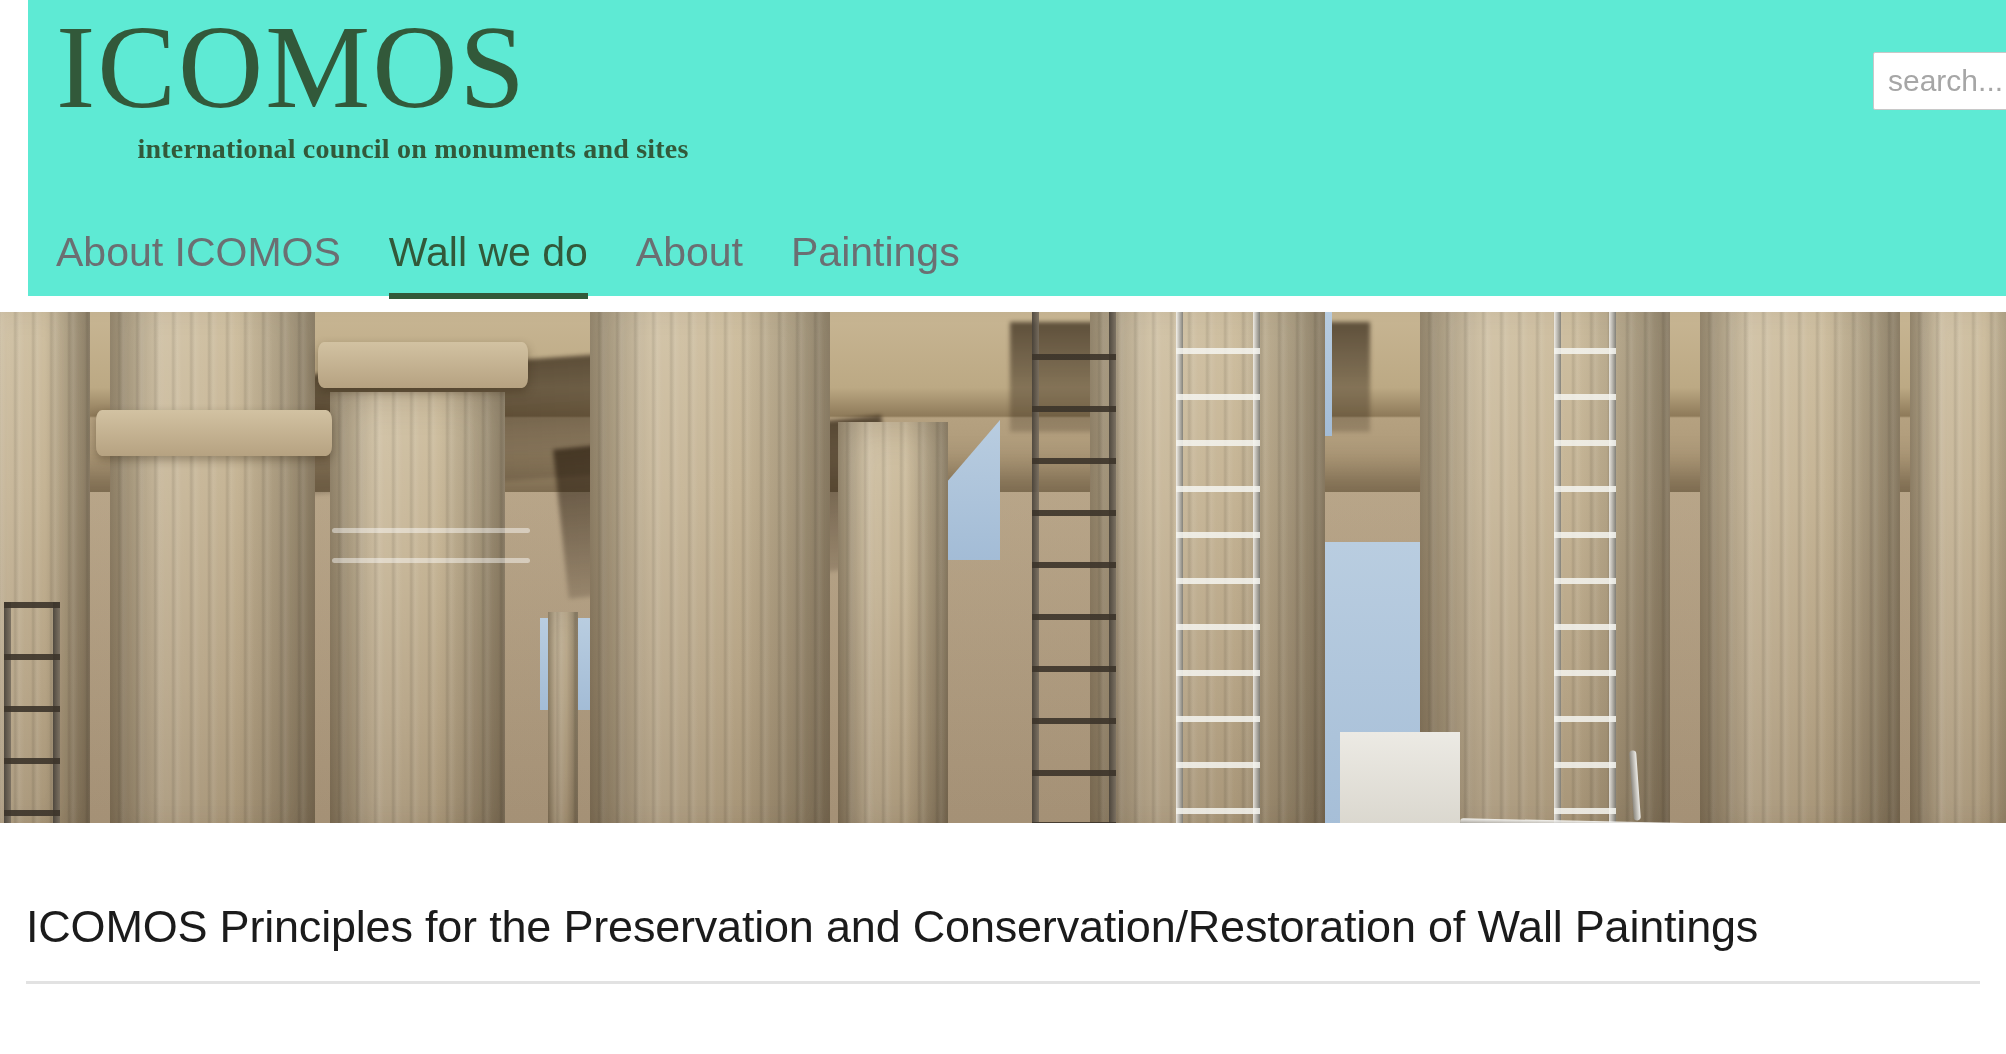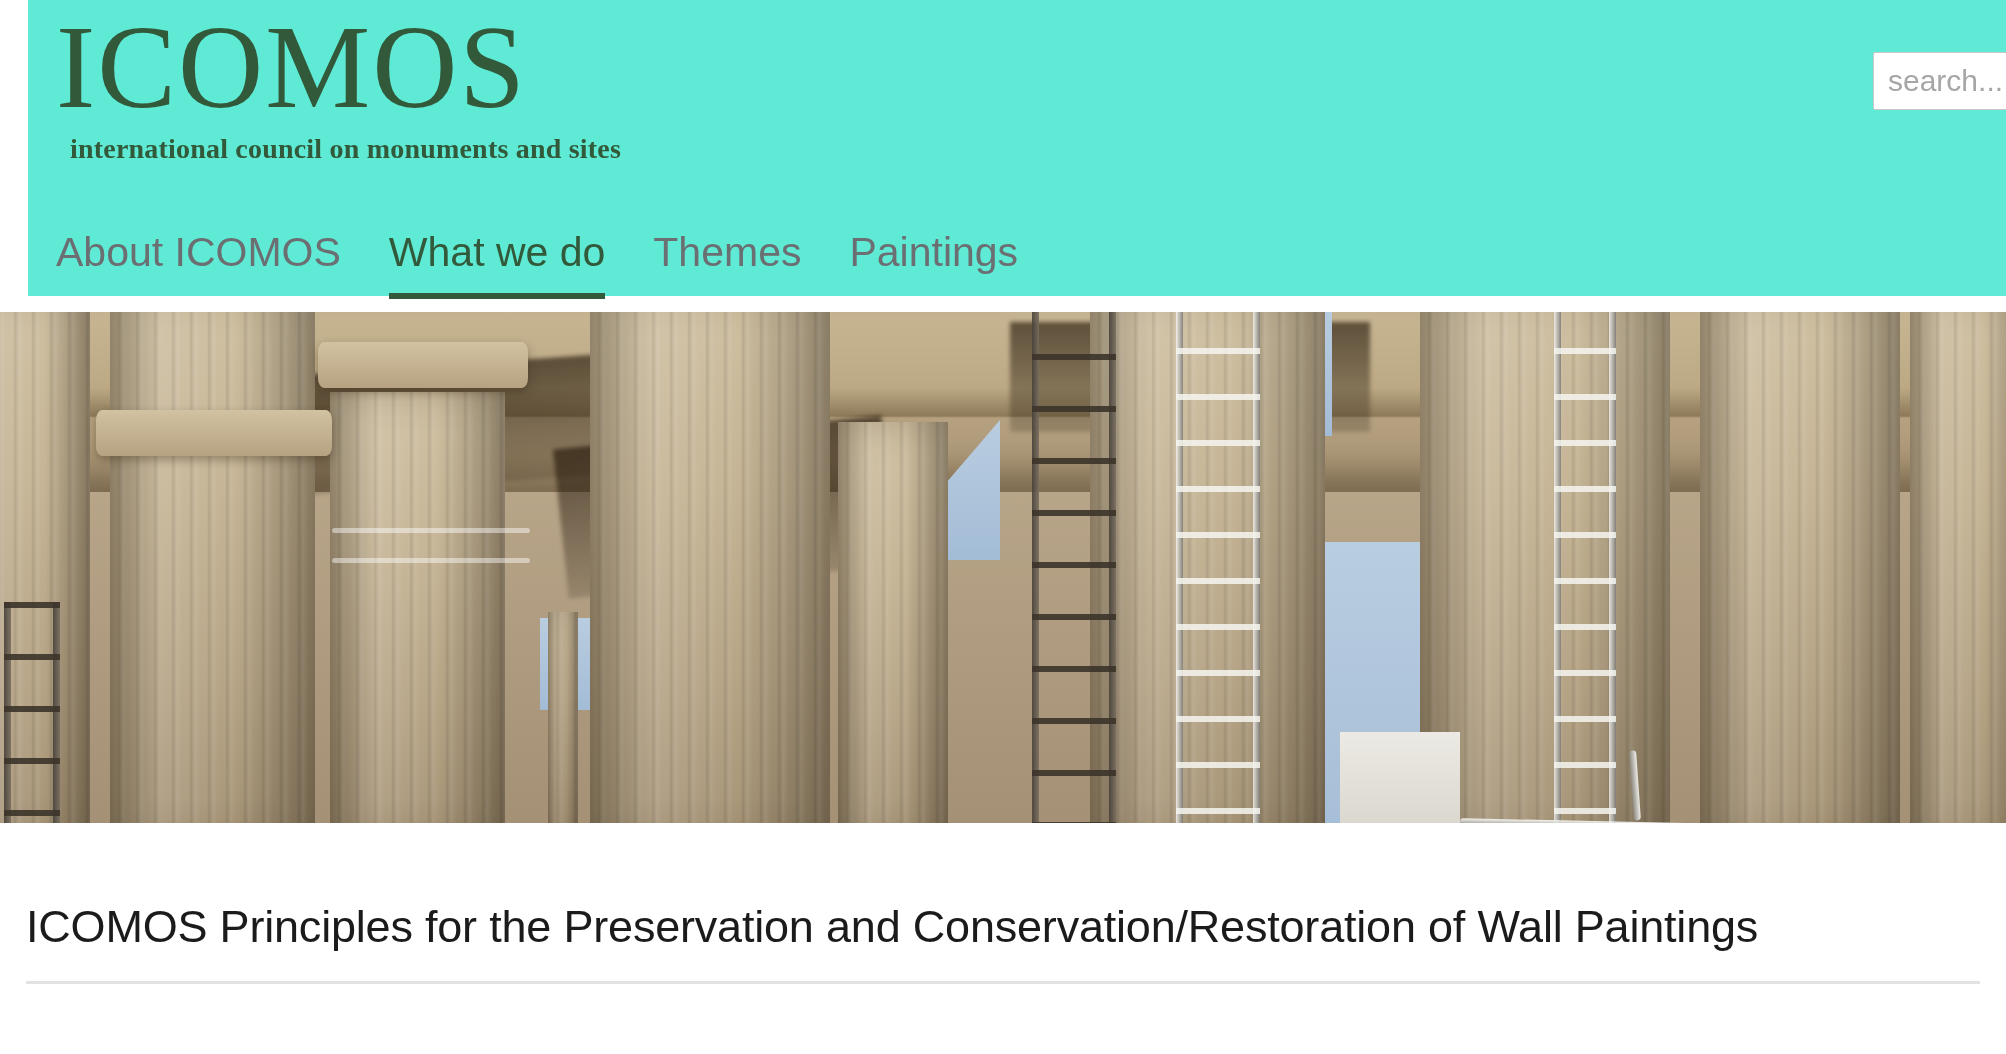--- a/index.html
+++ b/index.html
@@ -48,20 +48,21 @@
   .brand-tagline {
     font-family: "Liberation Serif", "DejaVu Serif", serif;
     font-size: 28px;
     line-height: 1.1;
     color: #32593a;
     font-weight: 700;
     margin-top: 6px;
     margin-left: 14px;
     letter-spacing: 0.2px;
     white-space: nowrap;
+    text-align: center;
   }
 
   
   .search-wrap {
     position: absolute;
     top: 52px;
     left: 1845px;
     width: 230px;
     height: 58px;
   }
@@ -271,22 +272,22 @@
       <div class="brand-wordmark">ICOMOS</div>
       <div class="brand-tagline">international council on monuments and sites</div>
     </div>
 
     <div class="search-wrap">
       <input class="search-input" type="text" placeholder="search..." style="">
     </div>
 
     <nav class="main-nav">
       <a class="nav-item" href="#">About ICOMOS</a>
-      <a class="nav-item is-active" href="#">What we do</a>
-      <a class="nav-item" href="#">Themes</a>
+      <a class="nav-item is-active" href="#">Wall we do</a>
+      <a class="nav-item" href="#">About</a>
       <a class="nav-item" href="#">Paintings</a>
     </nav>
   </header>
 
   <div class="hero">
     <div class="hero-photo">
 
       <div class="entablature"></div>
 
       <div class="shadow-band" style="left:300px; top:48px; width:440px; height:120px; transform:rotate(-4deg);"></div>

